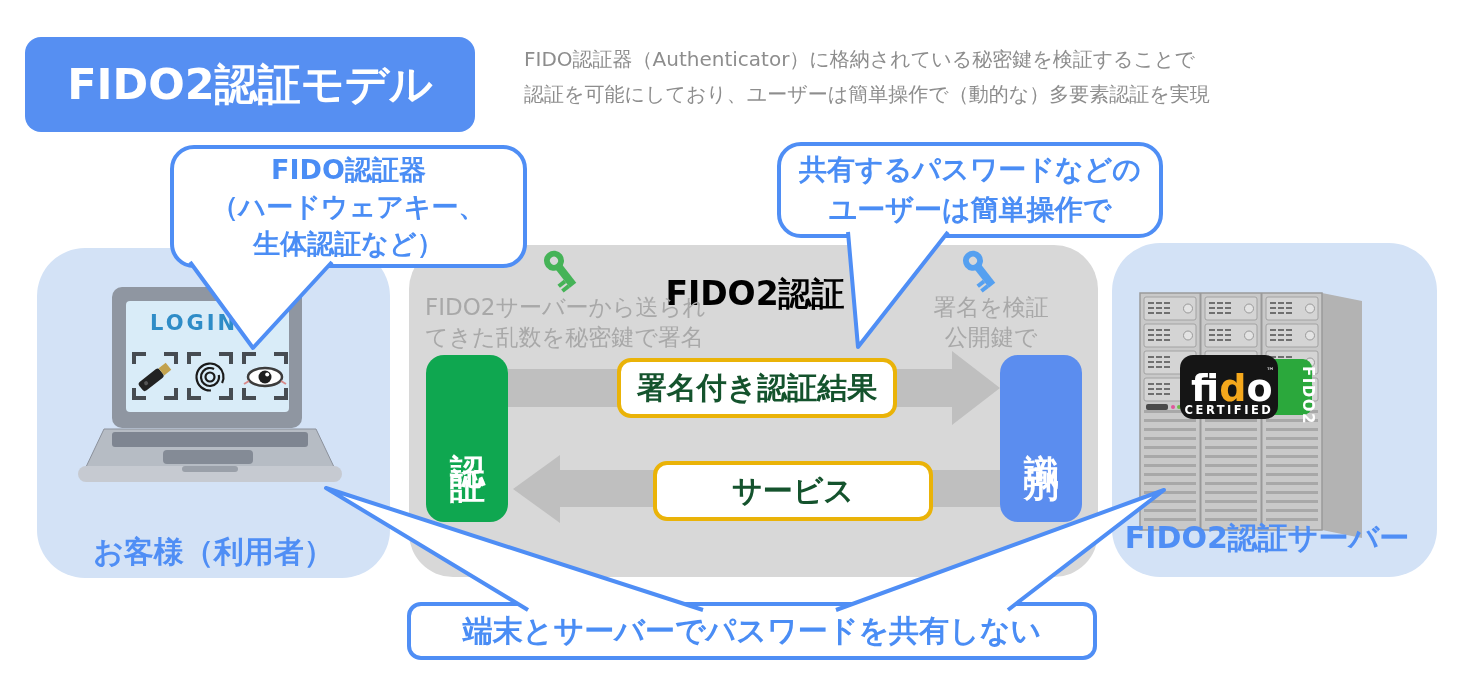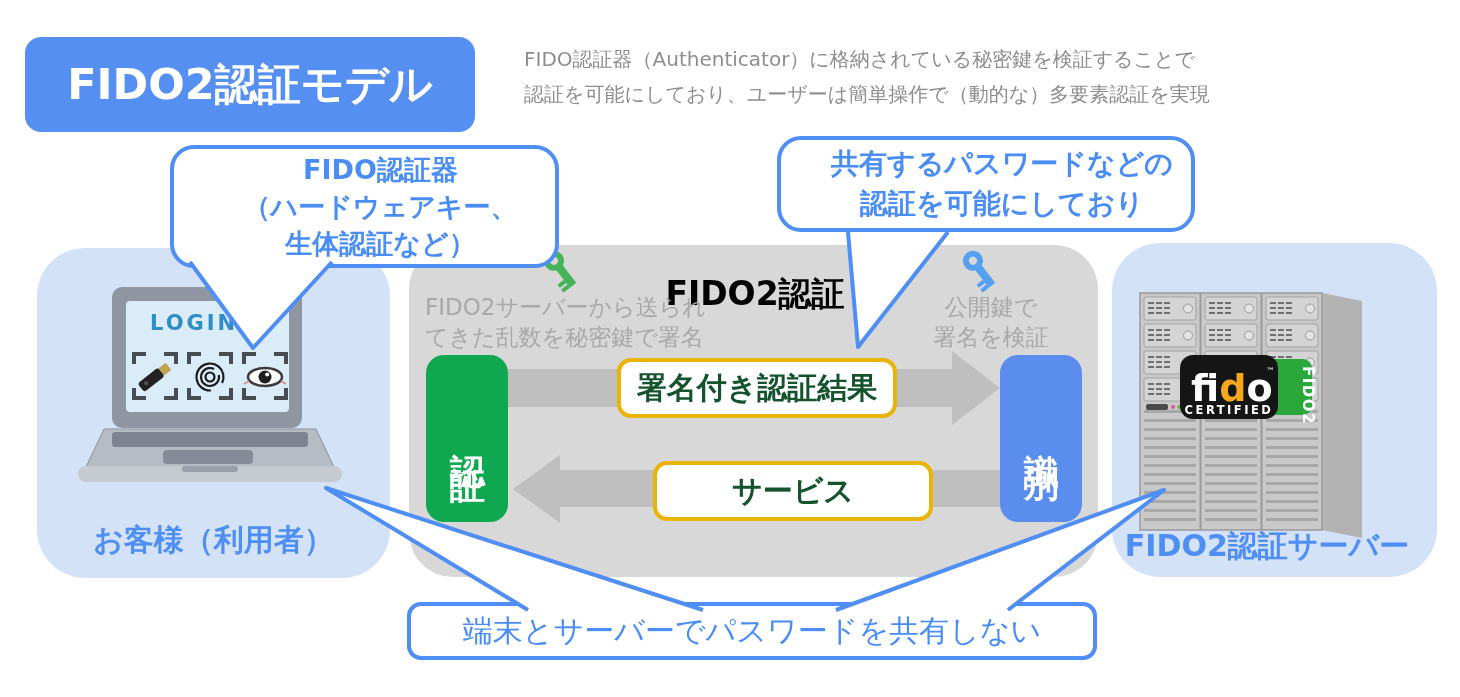--- a/index.html
+++ b/index.html
@@ -36,32 +36,32 @@
   .box-identify { left:1000px; background:#5b8def; }
   .arrow-label { position:absolute; left:617px; width:272px; height:52px; background:#fff;
                  border:4px solid #eab308; border-radius:14px; display:flex; align-items:center;
                  justify-content:center; color:#14532d; font-size:30px; font-weight:bold; z-index:4; }
   .arrow-label.top { top:358px; }
   .arrow-label.bottom { top:461px;margin-left:36px; }
 
   
   .bubble { position:absolute; background:#fff; border:4px solid #4f8ef5; border-radius:24px;
             display:flex; flex-direction:column; align-items:center; justify-content:center;
-            color:#4a8df5; font-weight:bold; text-align:center; z-index:5;padding-left:32px; }
+            color:#4a8df5; font-weight:bold; text-align:center; z-index:5; }
   .bubble-1 { left:170px; top:145px; width:349px; height:115px; font-size:27px; line-height:37px; }
-  .bubble-2 { left:777px; top:136px; width:378px; height:88px;  font-size:28px; line-height:40px; }
+  .bubble-2 { left:777px; top:142px; width:378px; height:88px;  font-size:28px; line-height:40px; }
   .callout { position:absolute; left:407px; top:602px; width:682px; height:50px; background:#fff;
              border:4px solid #4f8ef5; border-radius:14px; display:flex; align-items:center;
-             justify-content:center; color:#4a8df5; font-size:30px; font-weight:normal; z-index:5; }
+             justify-content:center; color:#4a8df5; font-size:30px; font-weight:bold; z-index:5; }
 
   
   .entity-label { position:absolute; color:#4f8ef5; font-size:30px; font-weight:bold;
                   text-align:center; z-index:4; }
-  .label-client { left:37px; top:520px; width:353px; }
-  .label-server { left:1112px; top:518px; width:310px;margin-top:8px; }
+  .label-client { left:37px; top:532px; width:353px; }
+  .label-server { left:1112px; top:518px; width:310px; }
 
   
   svg.art   { position:absolute; left:0; top:0; z-index:2; }
   svg.tails { position:absolute; left:0; top:0; z-index:6; pointer-events:none; }
 </style>
 </head>
 <body>
 
 <div class="stage">
 
@@ -197,40 +197,40 @@
       <rect x="-12" y="14" width="8" height="4"></rect>
     </g>
   </svg>
 
   <div class="flow-heading">FIDO2認証</div>
   <div class="note-left">
     <div>FIDO2サーバーから送られ</div>
     <div>てきた乱数を秘密鍵で署名</div>
   </div>
   <div class="note-right">
+    <div>署名を検証</div>
     <div>公開鍵で</div>
-    <div>署名を検証</div>
   </div>
   <div class="vbox box-auth">
     <span>認証</span>
   </div>
   <div class="vbox box-identify">
     <span>識別</span>
   </div>
   <div class="arrow-label top">署名付き認証結果</div>
   <div class="arrow-label bottom">サービス</div>
 
   <div class="bubble bubble-1">
     <div>FIDO認証器</div>
     <div>（ハードウェアキー、</div>
     <div>生体認証など）</div>
   </div>
   <div class="bubble bubble-2">
     <div>共有するパスワードなどの</div>
-    <div>認証を可能にしており</div>
+    <div>ユーザーは簡単操作で</div>
   </div>
 
   <div class="entity-label label-client">お客様（利用者）</div>
   <div class="entity-label label-server">FIDO2認証サーバー</div>
 
   <div class="callout">端末とサーバーでパスワードを共有しない</div>
 
   <svg class="tails" width="1460" height="697" viewBox="0 0 1460 697">
     <path d="M190 262 L253 348 L332 262" fill="#ffffff" stroke="#4f8ef5" stroke-width="4" stroke-linejoin="round"></path>
     <path d="M848 232 L858 347 L948 232" fill="#ffffff" stroke="#4f8ef5" stroke-width="4" stroke-linejoin="round"></path>

